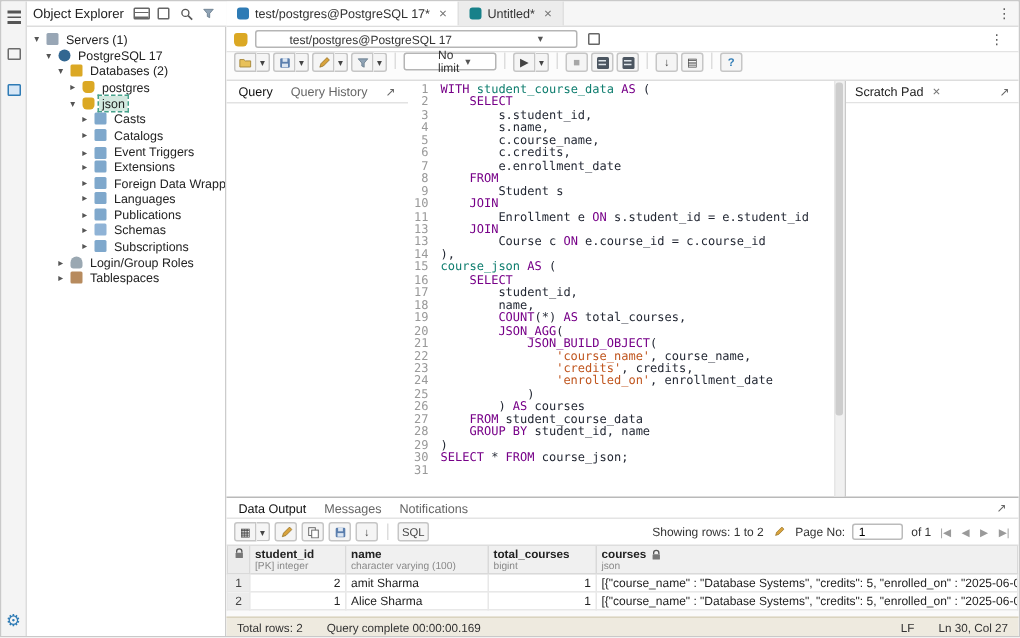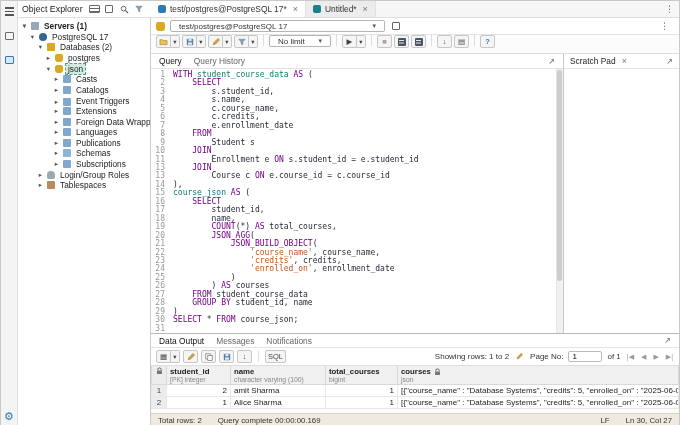--- a/index.html
+++ b/index.html
@@ -43,38 +43,38 @@
   .nic-collection{background:#7fa8cc}
   .nic-schemas{background:#8fb3d6}
   .nic-roles{background:#9aa8b2;border-radius:50% 50% 2px 2px}
   .nic-tablespaces{background:#b78b5e}
   .tlabel{padding:0 2px}
   .tree-row.selected .tlabel{background:#d3e9e0;outline:1px dashed #46a28c}
 
   
   .main{grid-row:2;grid-column:3;display:flex;flex-direction:column;min-width:0;background:#fff}
   .connrow{height:17px;flex:none;display:flex;align-items:center;gap:5px;padding:0 5px;border-bottom:1px solid #e3e3e3}
-  .connsel{height:12px;border:1px solid #b5b5b5;border-radius:2px;display:flex;align-items:center;justify-content:space-between;gap:4px;padding:0 8px;font-size:8px;color:#333;background:#fff;cursor:pointer}
+  .connsel{height:12px;border:1px solid #b5b5b5;border-radius:2px;display:flex;align-items:center;justify-content:space-between;gap:4px;padding:0 22px;font-size:8px;color:#333;background:#fff;cursor:pointer}
   .connsel.conn{width:215px}
   .connsel.limit{width:62px}
   .carettxt{color:#555;font-size:7px}
   .toolbar{height:19px;flex:none;display:flex;align-items:flex-start;gap:2px;padding:0 5px;border-bottom:1px solid #ddd;background:#fcfcfc}
   .bgroup{display:flex}
   .tbtn{height:13px;min-width:15px;display:flex;align-items:center;justify-content:center;border:1px solid #c6c6c6;background:#f5f5f5;border-radius:2px;font-size:7.5px;color:#444;padding:0 2px;cursor:pointer}
   .bgroup .tbtn:first-child{border-radius:2px 0 0 2px}
   .bgroup .tbtn.caret{min-width:9px;border-left:none;border-radius:0 2px 2px 0;font-size:6.5px}
   .sep{width:1px;height:11px;background:#ddd;margin:0 3px;flex:none}
   .tbtn.dim{color:#a6a6a6}
   .dksq{width:8px;height:8px;background:#4b5560;border-radius:1px;position:relative}
   .dksq::after{content:"";position:absolute;left:1.5px;top:2px;width:5px;height:1px;background:#dfe5ea;box-shadow:0 2.5px 0 #dfe5ea}
   .helpbtn{color:#2e7bb5;font-weight:bold}
 
   
   .editor-wrap{flex:1;display:flex;min-height:0}
-  .edleft{flex:1;display:flex;flex-direction:column;min-width:0;border-right:1px solid #c9c9c9}
+  .edleft{flex:1;display:flex;flex-direction:row;min-width:0;border-right:1px solid #c9c9c9}
   .qtabs{height:15px;flex:none;display:flex;align-items:center;gap:12px;padding:0 8px;font-size:8.4px;color:#666;border-bottom:1px solid #e2e2e2}
   .qtab{cursor:pointer}
   .qtab.active{color:#111}
   .expand{margin-left:auto;color:#666;font-size:8px;cursor:pointer}
   .code{flex:1;display:flex;position:relative;overflow:hidden;font-family:"DejaVu Sans Mono",monospace;font-size:8px;line-height:8.45px}
   .gutter{width:17px;flex:none;text-align:right;padding:2px 3px 0 0;color:#999}
   .lines{flex:1;padding:2px 0 0 5px;white-space:pre;overflow:hidden;color:#1f2430}
   .tk-k{color:#770088}
   .tk-t{color:#0e7d6e}
   .tk-s{color:#c0561f}
@@ -158,21 +158,21 @@
       <span class="tabic t2"></span>
       <span>Untitled*</span>
       <span class="tabx">×</span>
     </div>
     <span class="flexsp"></span>
     <span class="dots">⋮</span>
   </div>
 
   <div class="sidebar">
     <div>
-        <div class="tree-row" style="padding-left: 3px; font-weight: bold;">
+        <div class="tree-row" style="padding-left: 3px;">
           <span class="chev">▾</span>
           <span class="nic nic-servers"></span>
           <span class="tlabel">Servers (1)</span>
         </div>
         <div class="tree-row" style="padding-left: 11px;">
           <span class="chev">▾</span>
           <span class="nic nic-postgresql"></span>
           <span class="tlabel">PostgreSQL 17</span>
         </div>
         <div class="tree-row" style="padding-left: 19px;">

